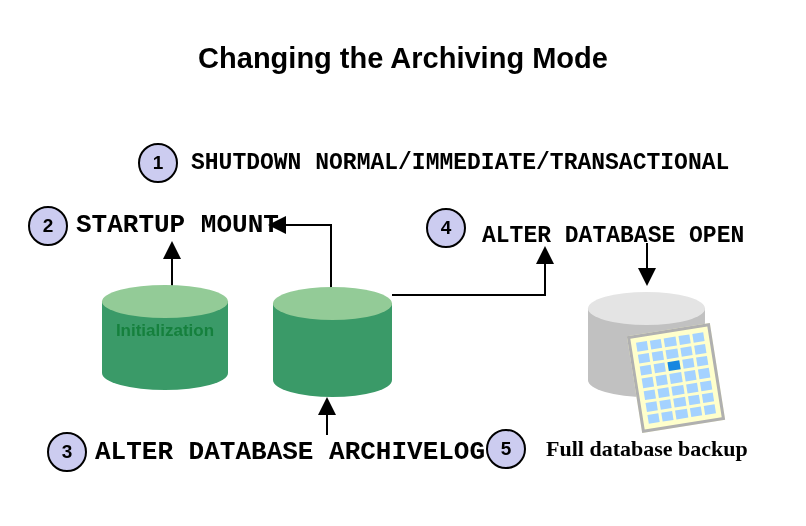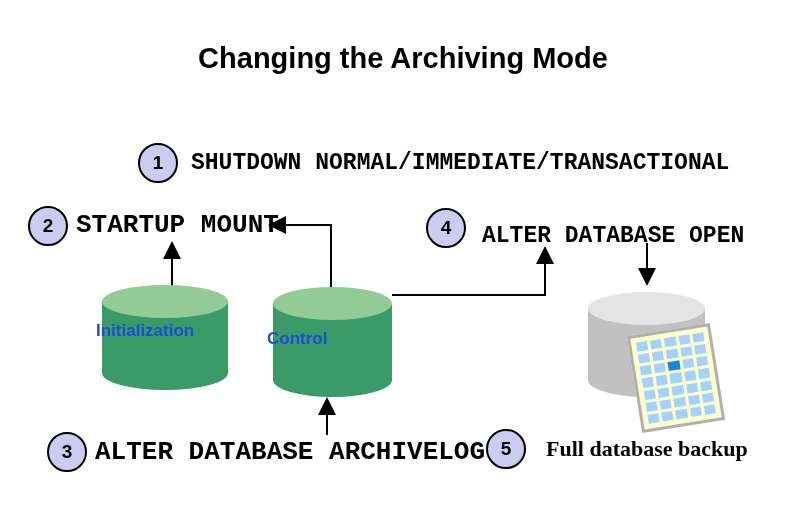--- a/index.html
+++ b/index.html
@@ -49,22 +49,22 @@
     border-radius:0 0 50% 50% / 0 0 17px 17px;
   }
   .cyl-top {
     position:absolute; left:0; right:0; top:0; height:33px; border-radius:50%;
   }
   .green .cyl-body { background:var(--green-body); }
   .green .cyl-top  { background:var(--green-top); }
   .gray  .cyl-body { background:var(--gray-body); }
   .gray  .cyl-top  { background:var(--gray-top); }
   .cyl-label {
-    position:absolute; left:-6px; right:-6px; 
-    font-weight:bold; color:#1d4ed8; font-size:17px; line-height:26px;
+    position:absolute; left:-6px; right:-6px; text-align:center;
+    font-weight:bold; color:#15803d; font-size:17px; line-height:26px;
   }
   .cyl-init .cyl-label    { top:33px; }
   .cyl-control .cyl-label { top:38px; line-height:27px; }
 
   
   .grid-panel {
     position:absolute; left:634px; top:329px; width:84px; height:98px;
     transform:rotate(-9deg);
     background:var(--grid-bg); border:3px solid var(--grid-frame);
     box-sizing:border-box; padding:5px;
@@ -124,21 +124,20 @@
     <div class="cyl-top"></div>
     <div class="cyl-label">
       <div>Initialization</div>
     </div>
   </div>
 
   <div class="cylinder green cyl-control">
     <div class="cyl-body"></div>
     <div class="cyl-top"></div>
     <div class="cyl-label">
-      <div>Control</div>
     </div>
   </div>
 
   <div class="cylinder gray cyl-gray">
     <div class="cyl-body"></div>
     <div class="cyl-top"></div>
   </div>
 
   <div class="grid-panel">
     <div class="grid-inner" id="grid-inner">

